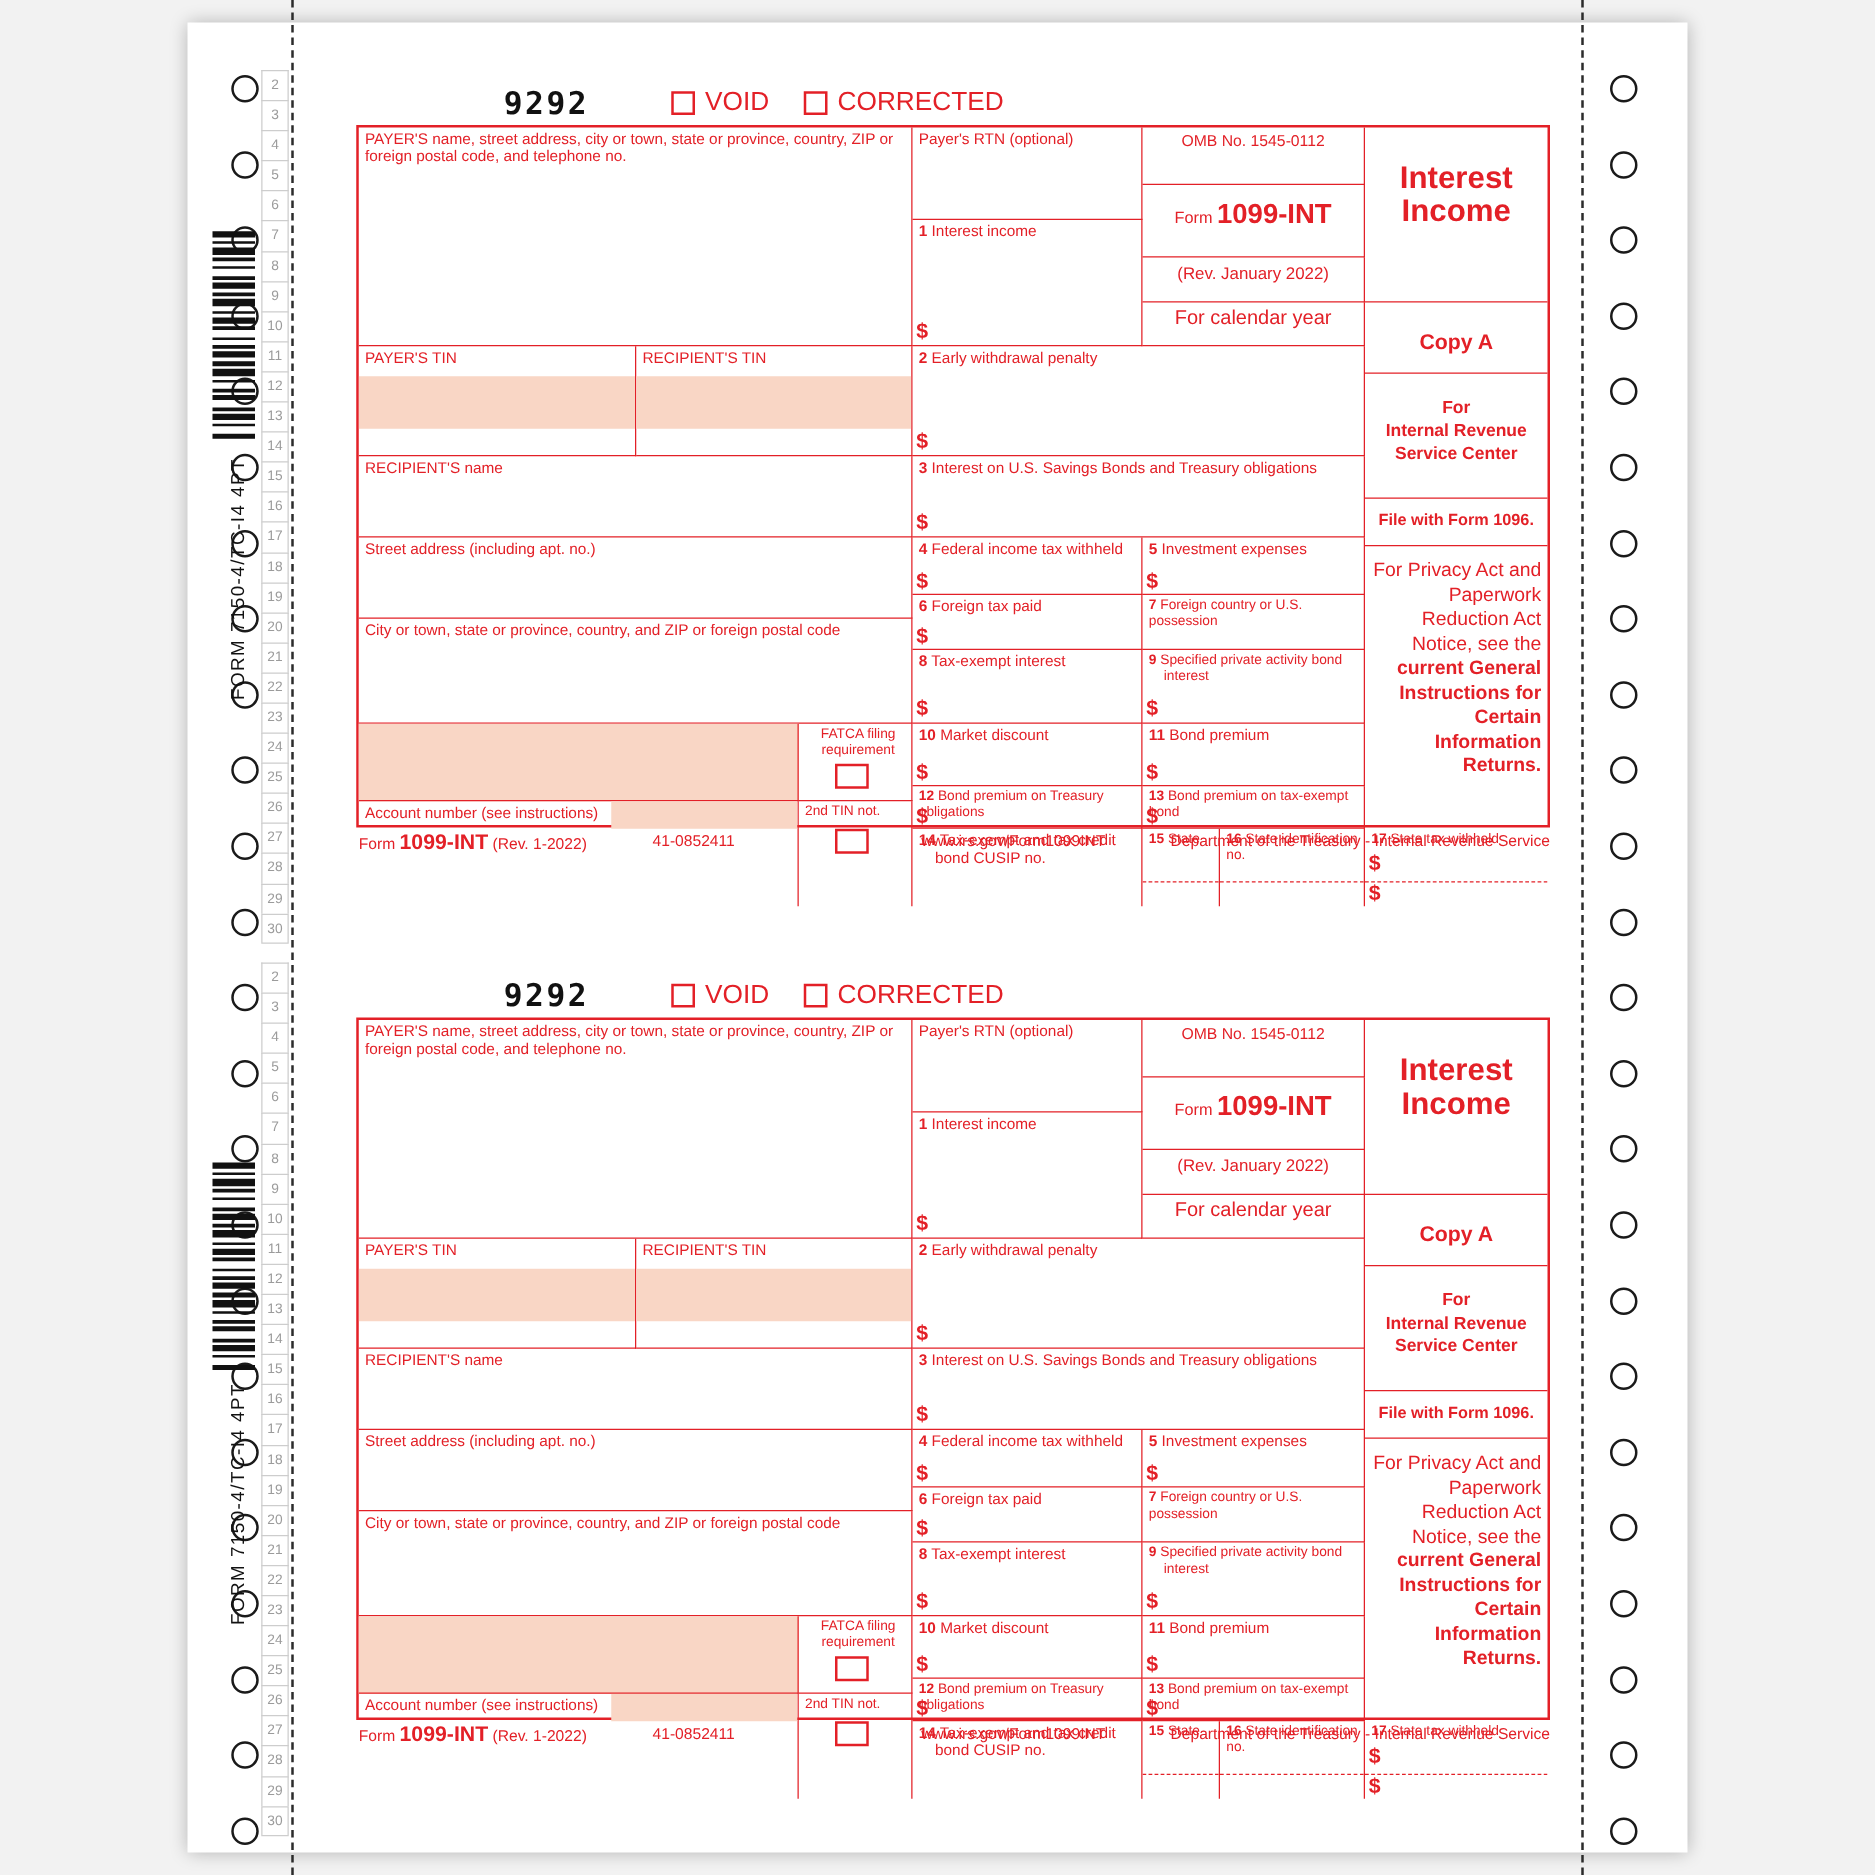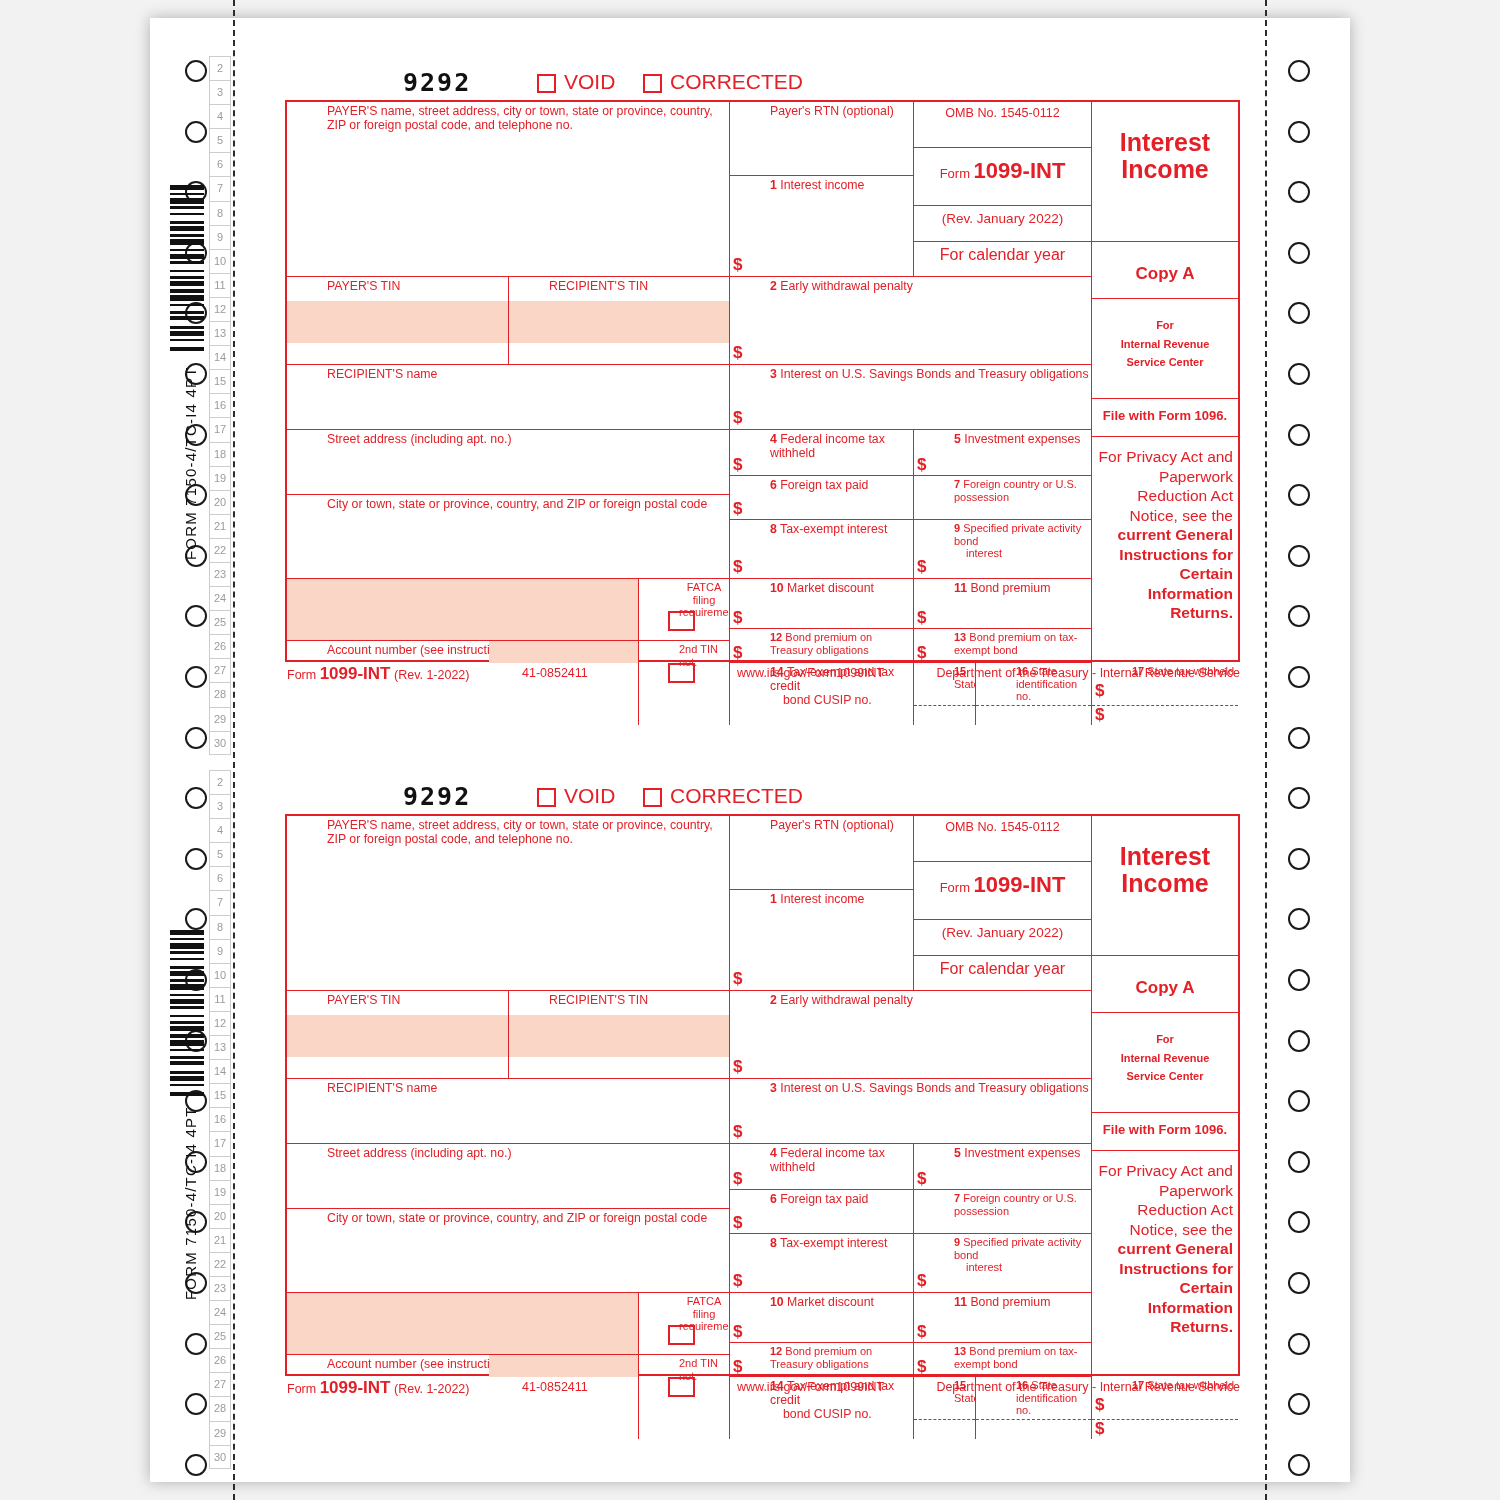--- a/index.html
+++ b/index.html
@@ -100,34 +100,34 @@
     height:562px;
   }
   .cellbox{
     position:absolute;
     box-sizing:border-box;
     overflow:hidden;
   }
   .br{border-right:1.6px solid #e32027;}
   .bb{border-bottom:1.6px solid #e32027;}
 
-  .lab{font-size:12.3px;line-height:14px;padding:2px 0 0 5px;margin-left:35px;}
+  .lab{font-size:12.3px;line-height:14px;padding:2px 0 0 5px;}
   .lab.sm{font-size:11px;line-height:12.6px;}
   .lab b{font-weight:700;}
   .dollar{
     position:absolute;left:3px;font-size:17px;font-weight:700;line-height:1;
   }
   .shade{background:#f9d6c5;}
   .ctr{text-align:center;}
 
   
   .panel{font-weight:700;text-align:center;}
   .panel .ii{font-size:25px;line-height:27px;font-weight:700;}
   .panel .copy{font-size:17px;}
-  .panel .for{font-size:11px;line-height:18.5px;}
+  .panel .for{font-size:14px;line-height:18.5px;}
   .panel .file{font-size:13px;}
   .panel .priv{font-size:15.5px;line-height:19.5px;font-weight:400;text-align:right;}
   .panel .priv b{font-weight:700;}
 
   .omb{font-size:12.6px;text-align:center;}
   .formno{font-size:13px;text-align:center;}
   .formno b{font-size:22px;font-weight:700;}
   .rev{font-size:13.5px;text-align:center;}
   .cal{font-size:16px;text-align:center;}
 

